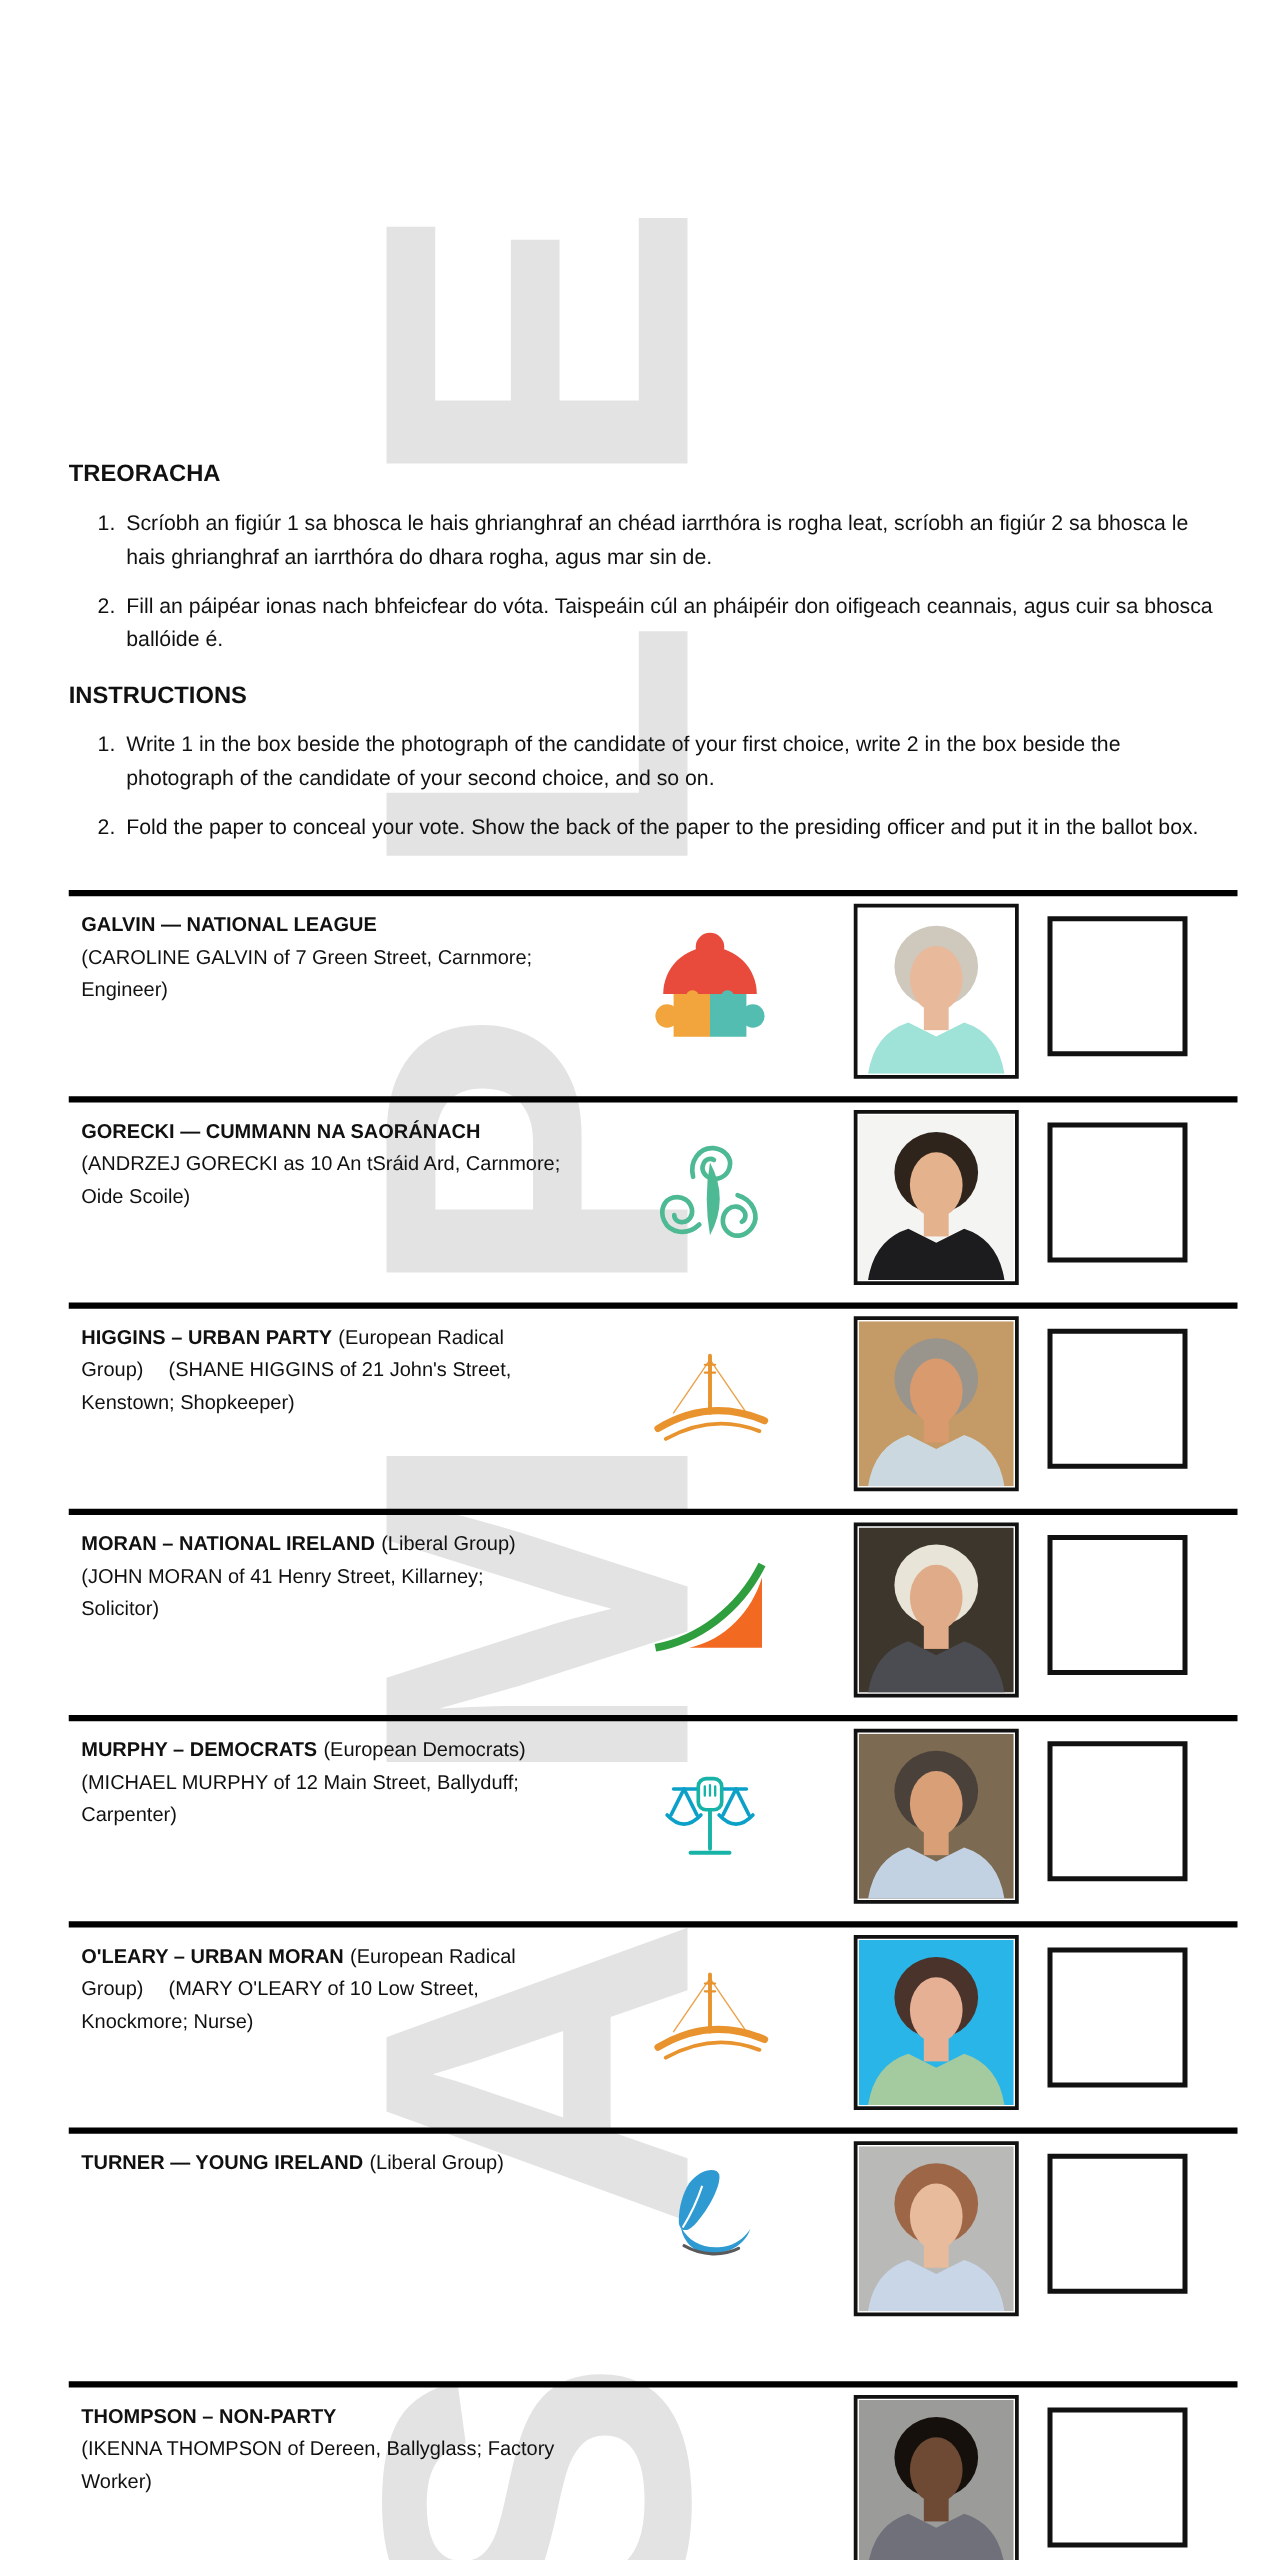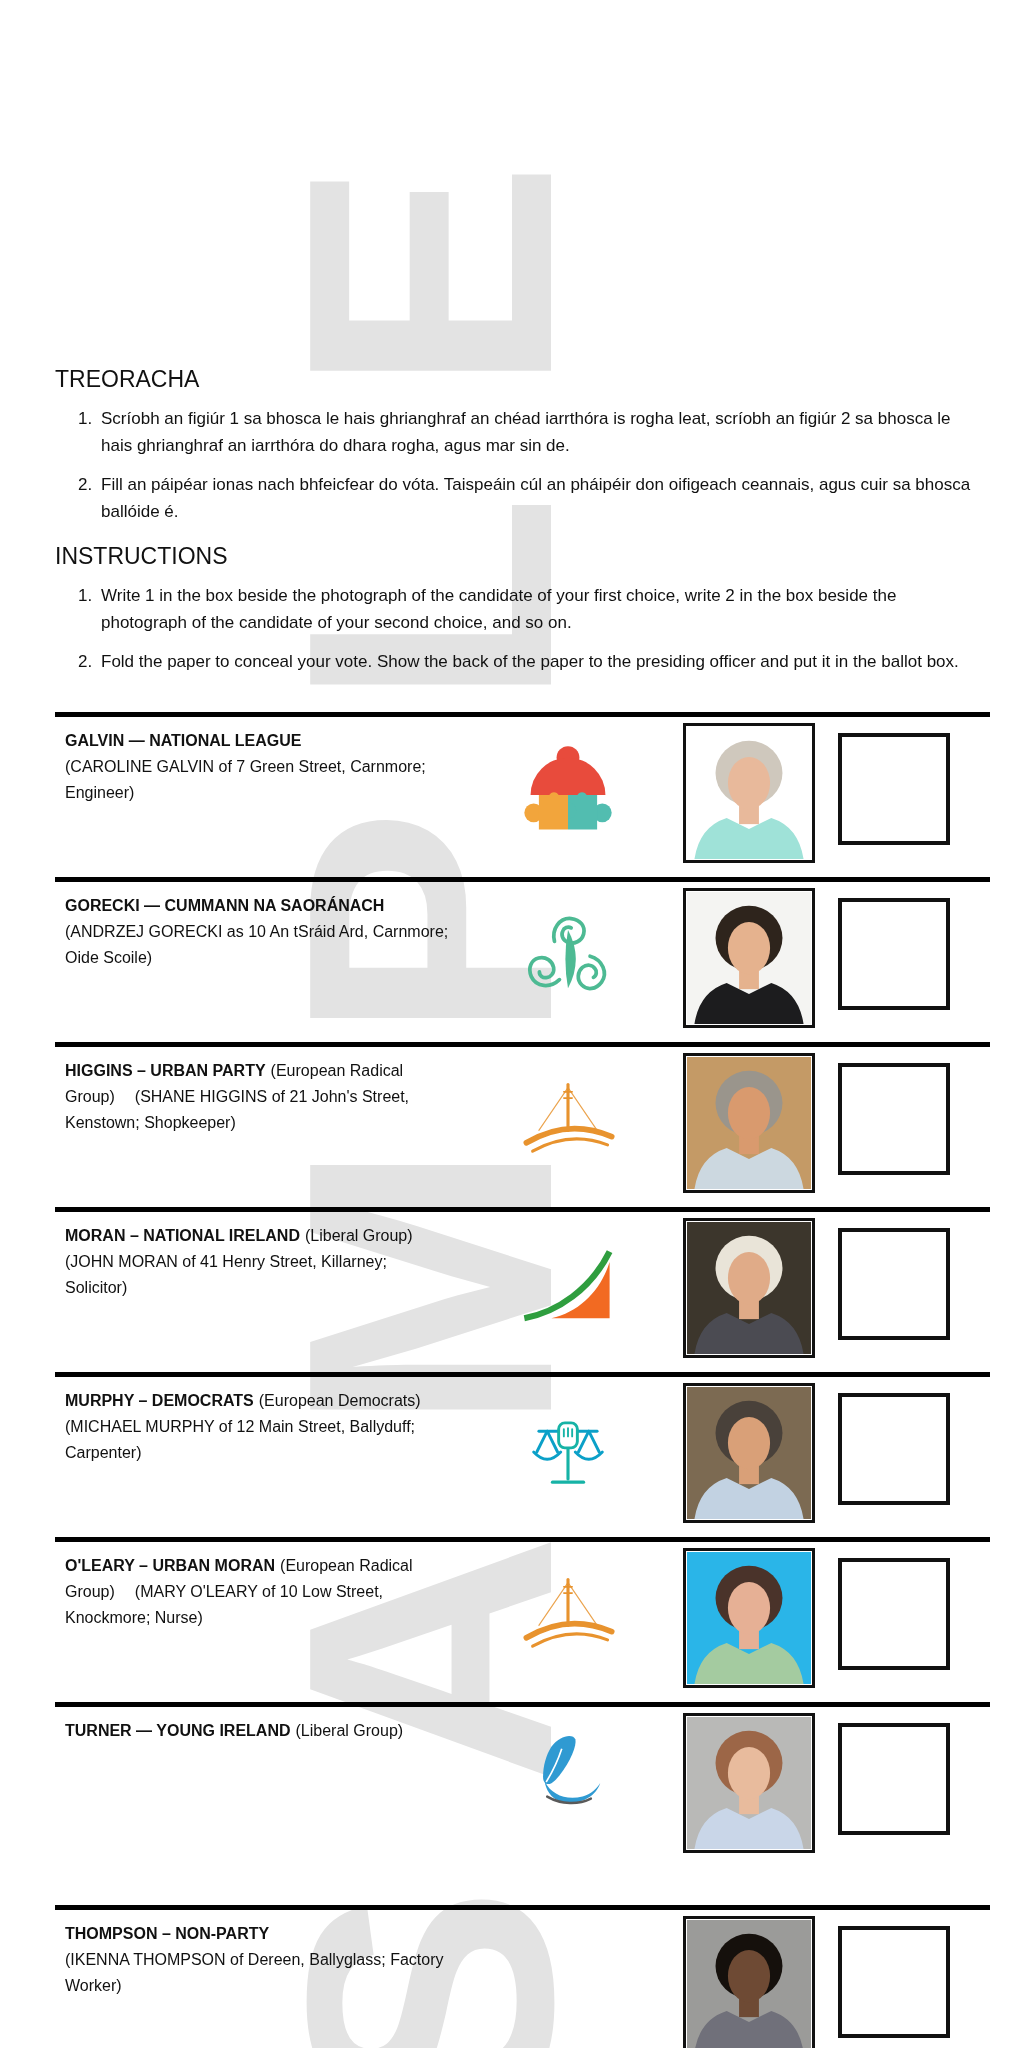--- a/index.html
+++ b/index.html
@@ -10,21 +10,21 @@
     position:absolute;left:430px;top:1090px;
     transform:translate(-50%,-50%) rotate(-90deg);
     font-size:350px;font-weight:700;letter-spacing:100px;
     color:#e3e3e3;white-space:nowrap;z-index:0;line-height:1;
     user-select:none;
   }
 
   .content{position:relative;z-index:1;padding:366px 34px 0 55px;}
 
   .instructions{height:346px;box-sizing:border-box;font-size:17px;line-height:27px;}
-  .inst-title{font-weight:400;font-size:23px;margin:0 0 2px 0;}
+  .inst-title{font-weight:700;font-size:19px;margin:0 0 2px 0;}
   .inst-title.second{margin-top:18px;}
   ol.inst-list{margin:0;padding:0 0 0 30px;}
   ol.inst-list li{padding-left:4px;margin:12px;}
 
   .ballot-table{border-bottom:5px solid #000;}
   .row{
     display:grid;
     grid-template-columns:398px 230px 155px auto;
     height:160px;box-sizing:content-box;
     border-top:5px solid #000;

